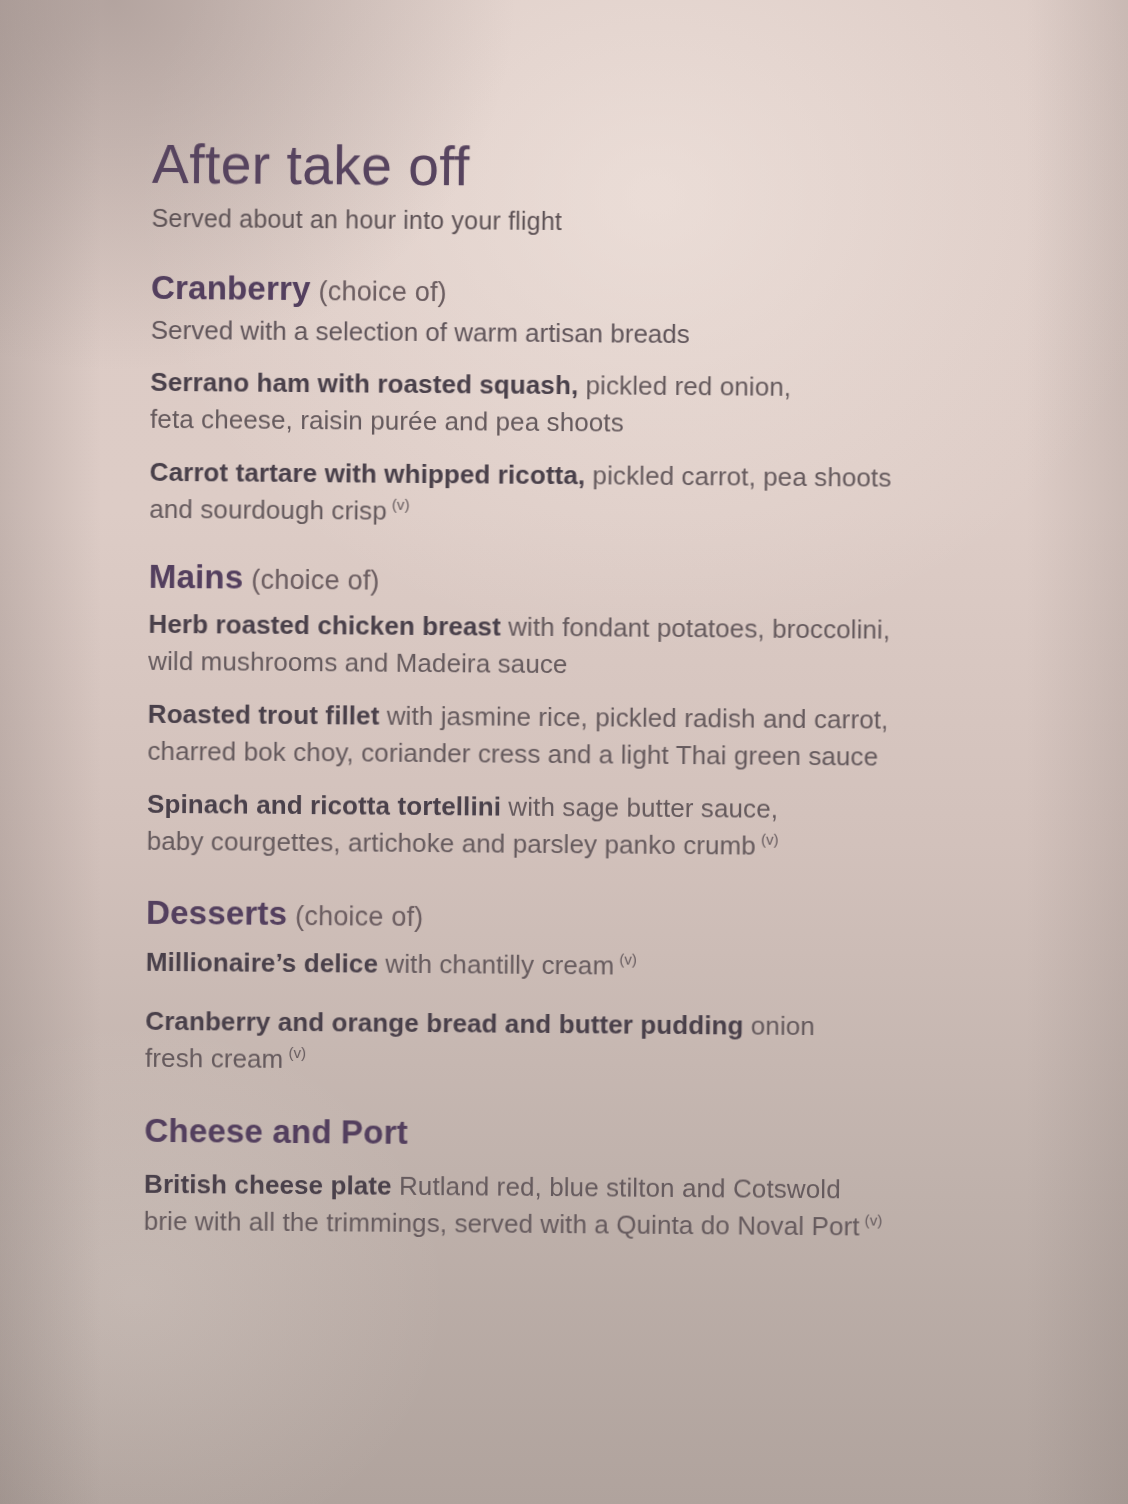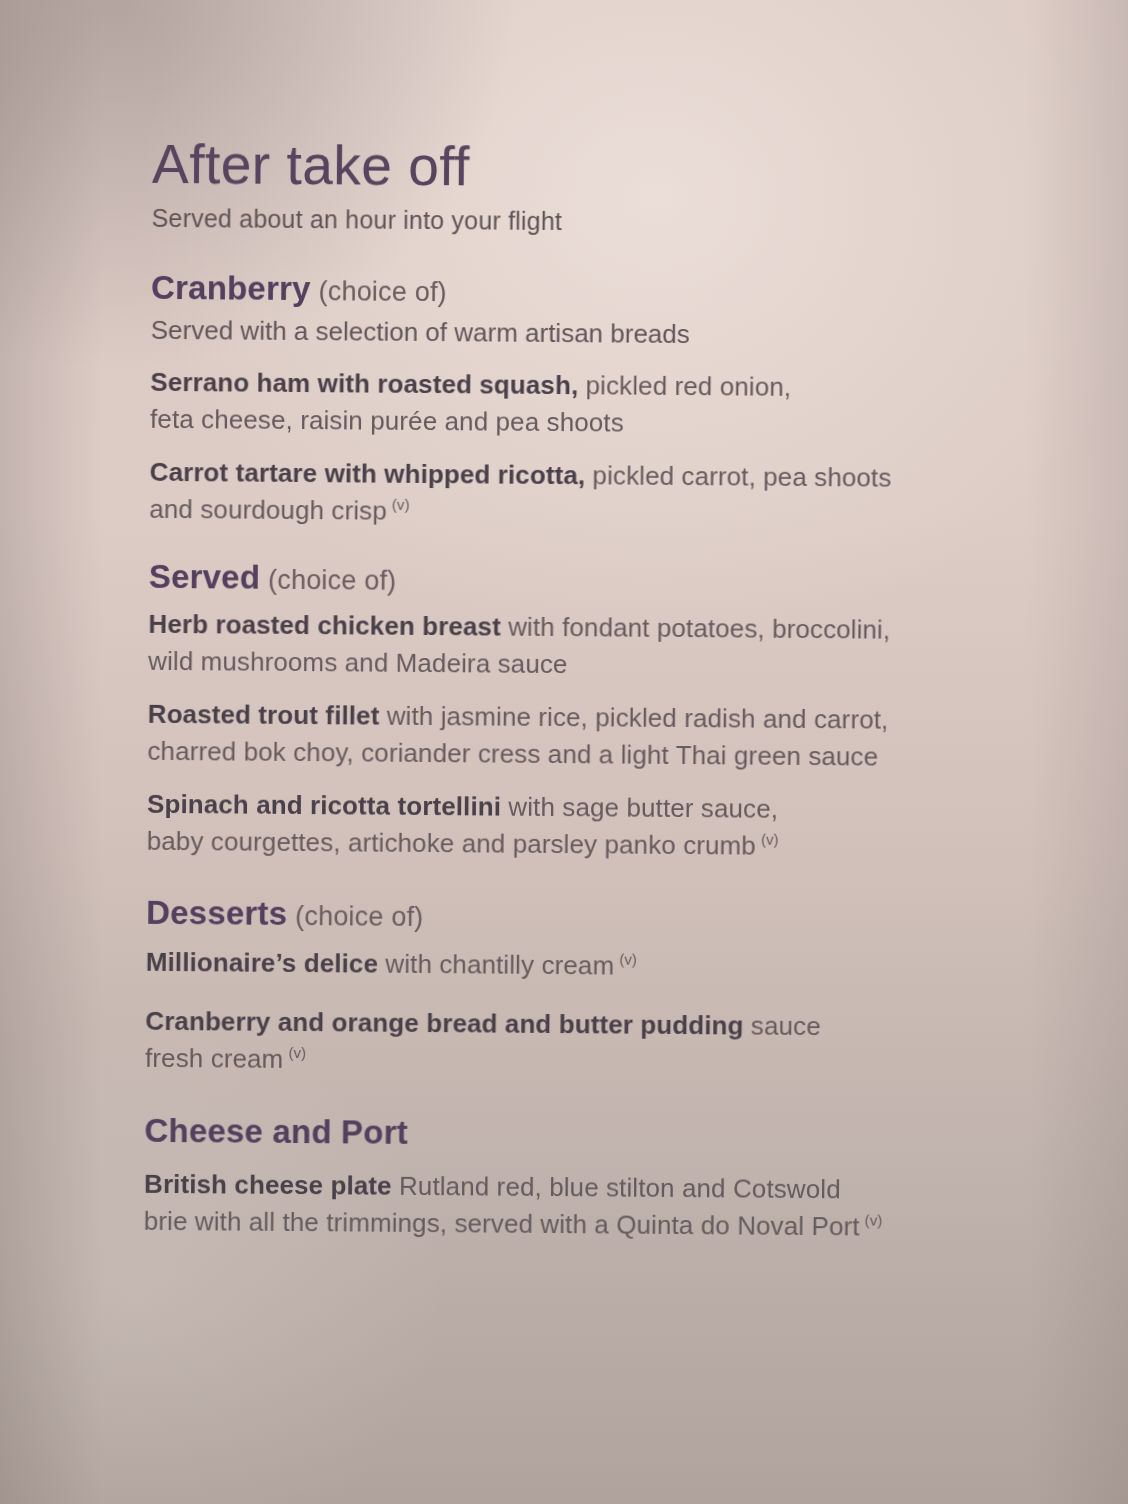--- a/index.html
+++ b/index.html
@@ -78,21 +78,21 @@
   <p class="item mt-s1">
     <span class="line"><strong>Serrano ham with roasted squash,</strong><span> pickled red onion,</span></span>
     <span class="line"><span>feta cheese, raisin purée and pea shoots</span></span>
   </p>
 
   <p class="item mt-s2">
     <span class="line"><strong>Carrot tartare with whipped ricotta,</strong><span> pickled carrot, pea shoots</span></span>
     <span class="line"><span>and sourdough crisp</span><sup class="veg">(v)</sup></span>
   </p>
 
-  <h2 class="mt-h-mains"><span>Served</span><span class="qual">(choice of)</span></h2>
+  <h2 class="mt-h-mains"><span>Mains</span><span class="qual">(choice of)</span></h2>
 
   <p class="item mt-m1">
     <span class="line"><strong>Herb roasted chicken breast</strong><span> with fondant potatoes, broccolini,</span></span>
     <span class="line"><span>wild mushrooms and Madeira sauce</span></span>
   </p>
 
   <p class="item mt-m2">
     <span class="line"><strong>Roasted trout fillet</strong><span> with jasmine rice, pickled radish and carrot,</span></span>
     <span class="line"><span>charred bok choy, coriander cress and a light Thai green sauce</span></span>
   </p>
@@ -102,21 +102,21 @@
     <span class="line"><span>baby courgettes, artichoke and parsley panko crumb</span><sup class="veg">(v)</sup></span>
   </p>
 
   <h2 class="mt-h-desserts"><span>Desserts</span><span class="qual">(choice of)</span></h2>
 
   <p class="item mt-d1">
     <span class="line"><strong>Millionaire’s delice</strong><span> with chantilly cream</span><sup class="veg">(v)</sup></span>
   </p>
 
   <p class="item mt-d2">
-    <span class="line"><strong>Cranberry and orange bread and butter pudding</strong><span> sauce</span></span>
+    <span class="line"><strong>Cranberry and orange bread and butter pudding</strong><span> onion</span></span>
     <span class="line"><span>fresh cream</span><sup class="veg">(v)</sup></span>
   </p>
 
   <h2 class="mt-h-cheese"><span>Cheese and Port</span></h2>
 
   <p class="item mt-c1">
     <span class="line"><strong>British cheese plate</strong><span> Rutland red, blue stilton and Cotswold</span></span>
     <span class="line"><span>brie with all the trimmings, served with a Quinta do Noval Port</span><sup class="veg">(v)</sup></span>
   </p>
 

